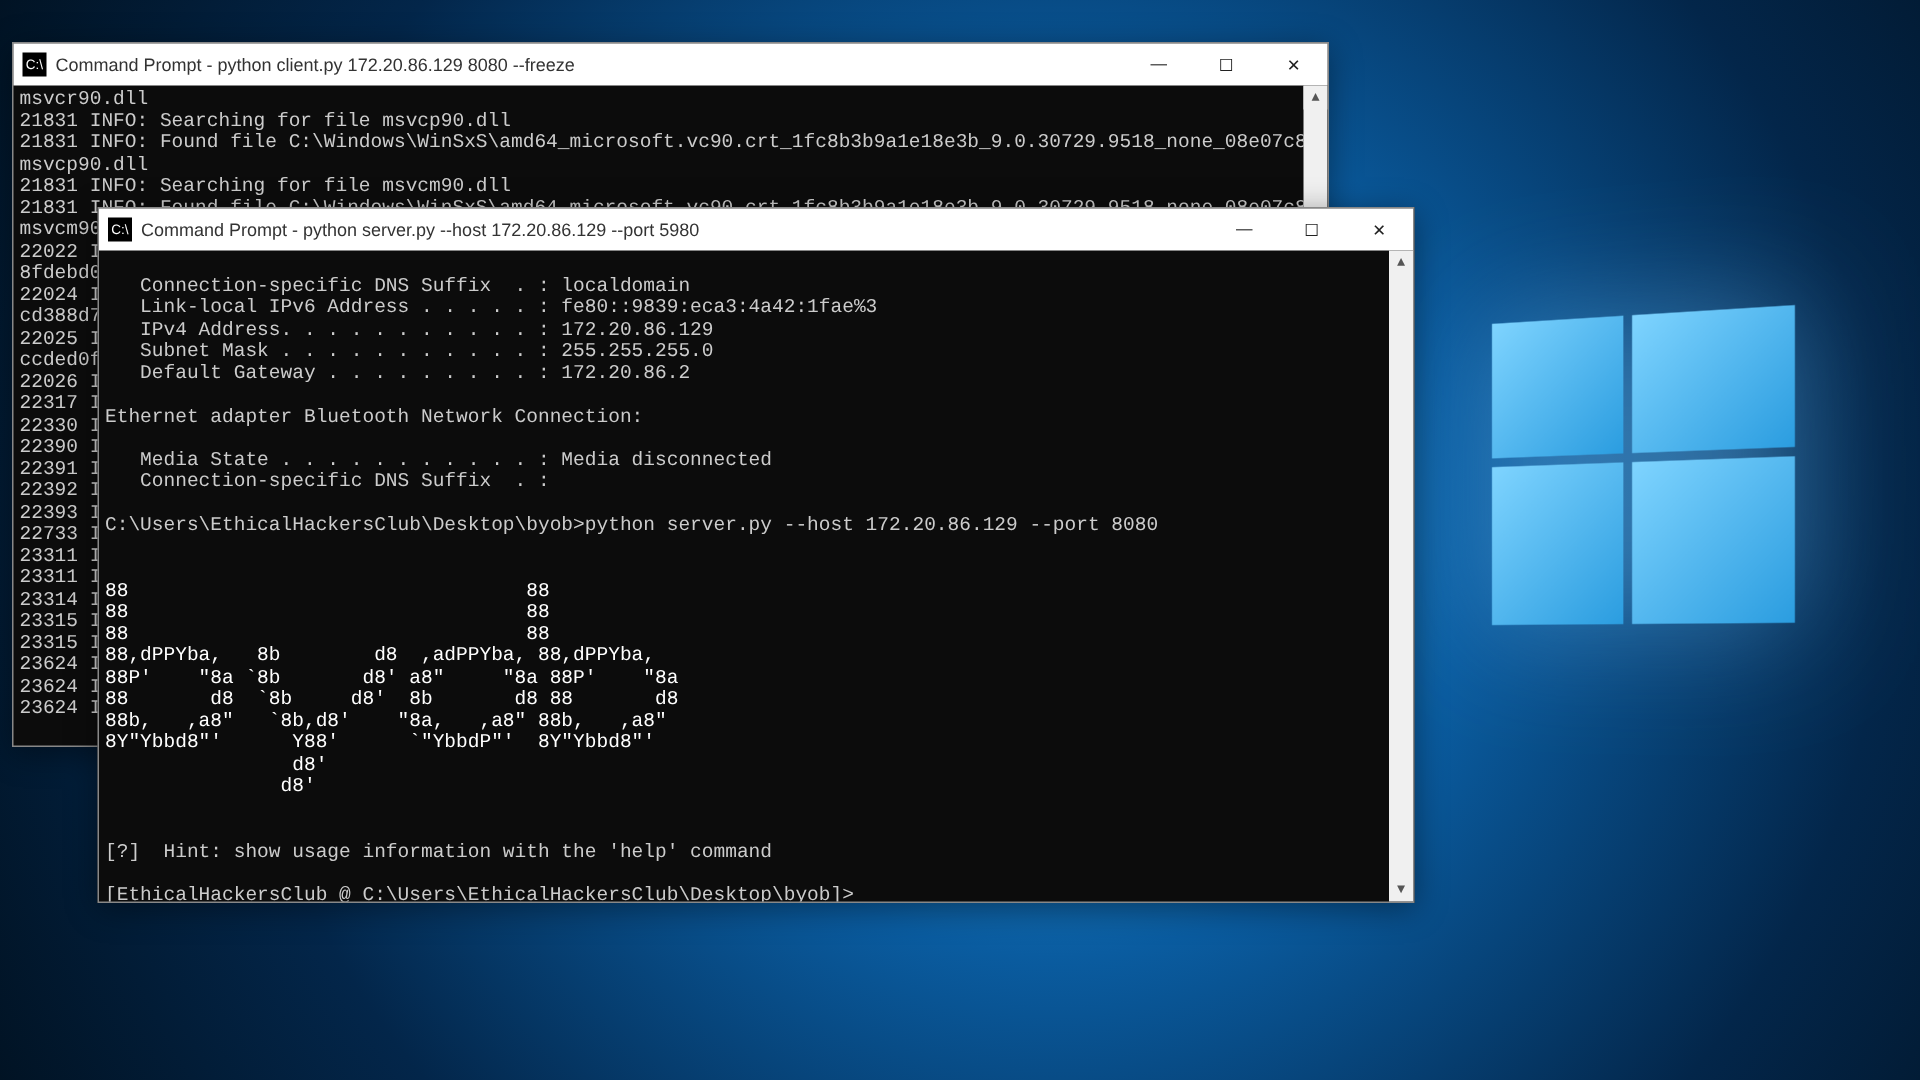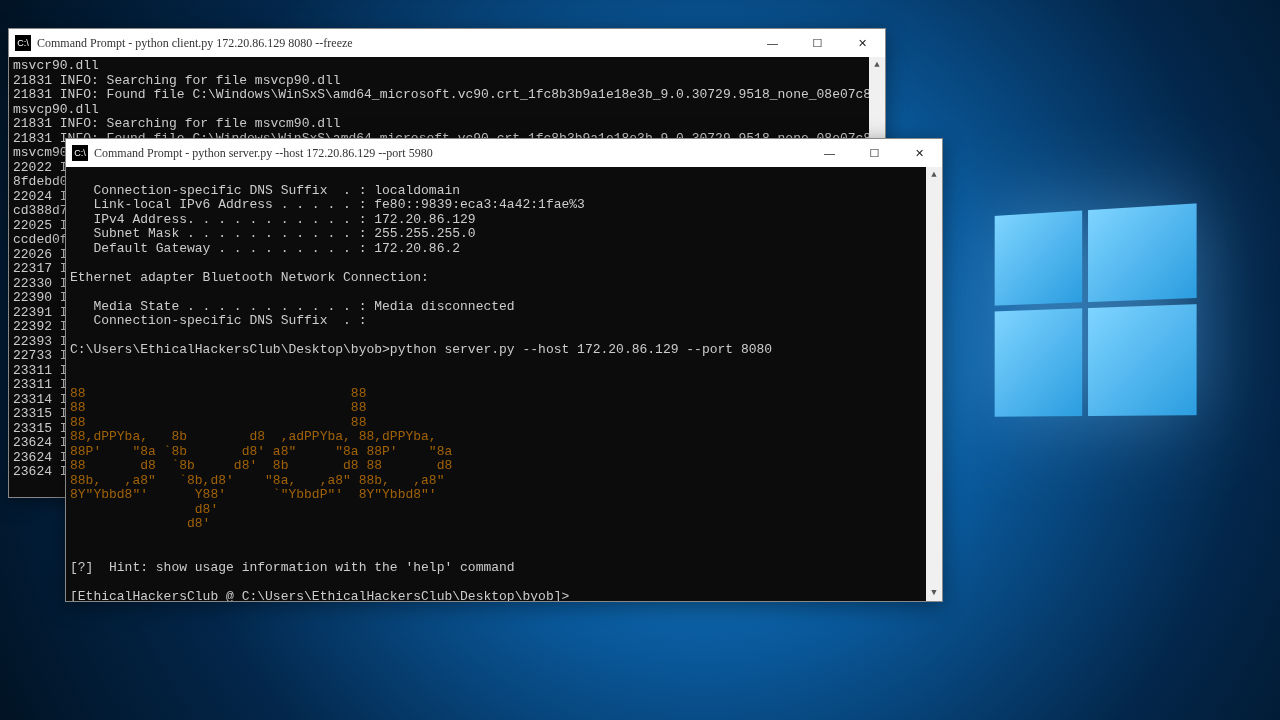--- a/index.html
+++ b/index.html
@@ -60,21 +60,21 @@
   }
   .titlebar-icon {
     width: 16px;
     height: 16px;
     background: #000;
     position: relative;
     margin-right: 6px;
     display:flex;align-items:center;justify-content:center;
     color:#fff;font-size:9px;line-height:1;
   }
-  .titlebar-title { flex: 1; white-space: nowrap; overflow: hidden; font-family: Liberation Serif, serif; }
+  .titlebar-title { flex: 1; white-space: nowrap; overflow: hidden; }
   .titlebar-btns { display: flex; height: 100%; }
   .tbtn {
     width: 45px;
     height: 100%;
     display: flex;
     align-items: center;
     justify-content: center;
     font-size: 11px;
     color: #222;
   }
@@ -103,21 +103,21 @@
     width: 100%;
     height: 16px;
     display: flex;
     align-items: center;
     justify-content: center;
     font-size: 9px;
     color: #555;
     background: #f0f0f0;
   }
   .scroll-track { flex: 1; background: #f0f0f0; }
-  .ascii-art { color: #a16207; }
+  .ascii-art { color: #ffffff; }
 </style>
 </head>
 <body>
 
 <div class="win-logo">
   <div></div>
     <div></div>
     <div></div>
     <div></div>
 </div>

